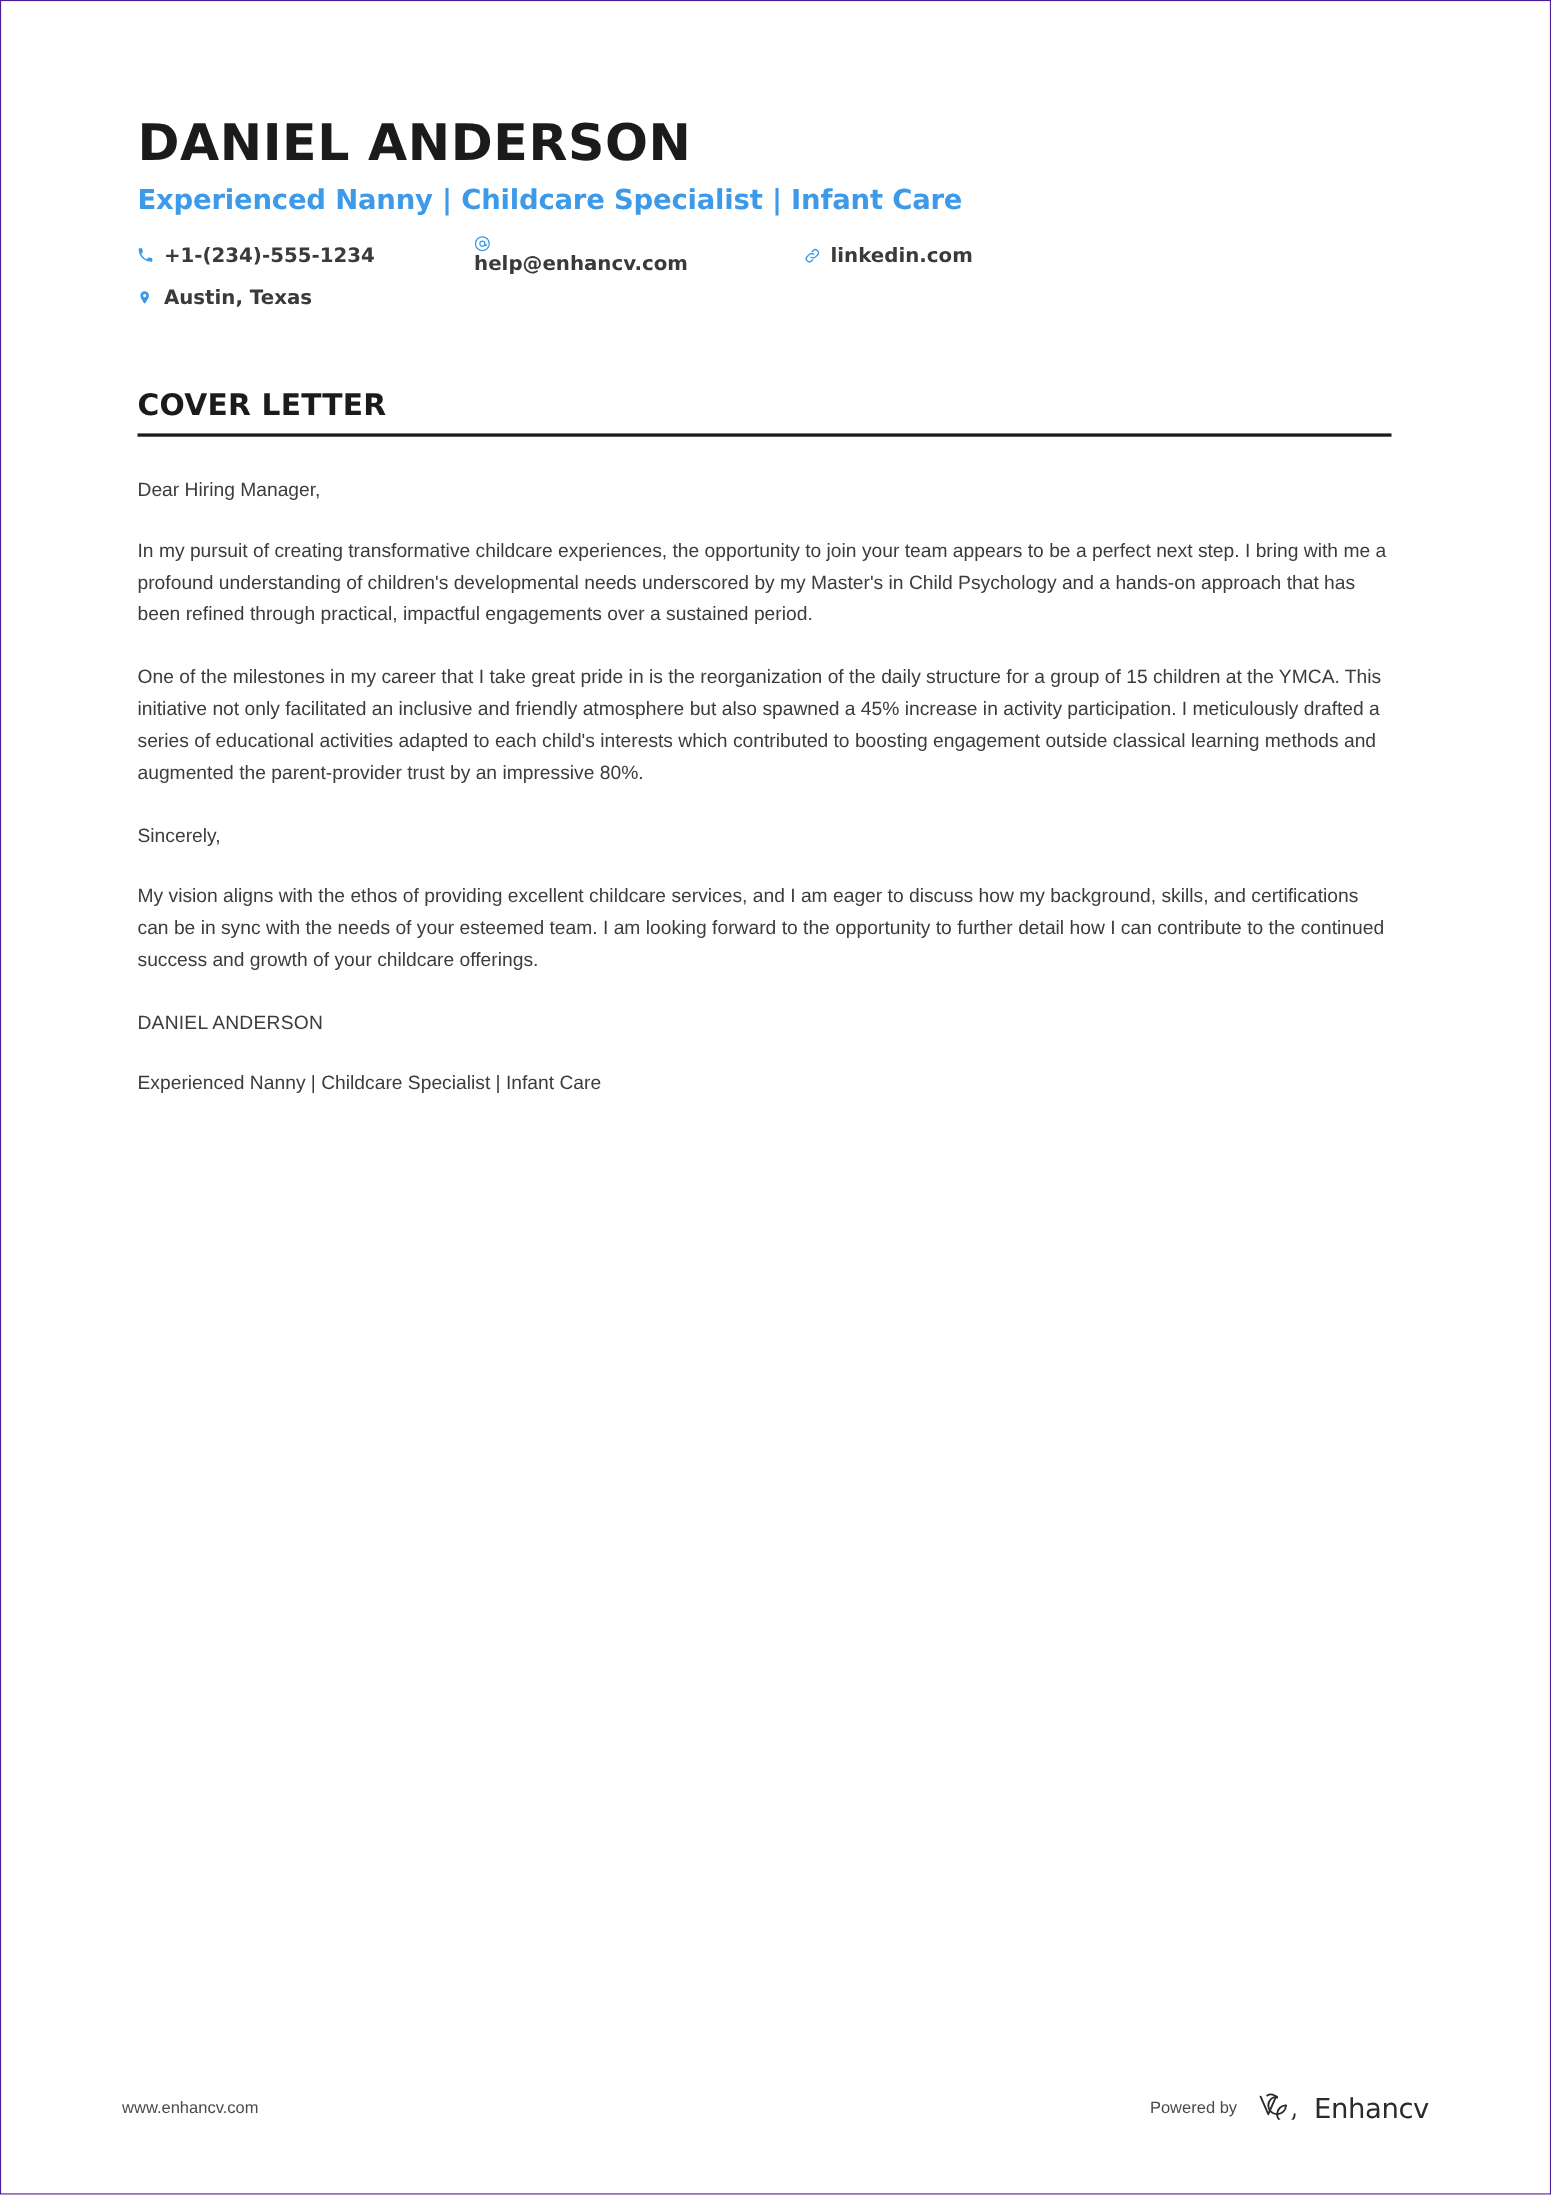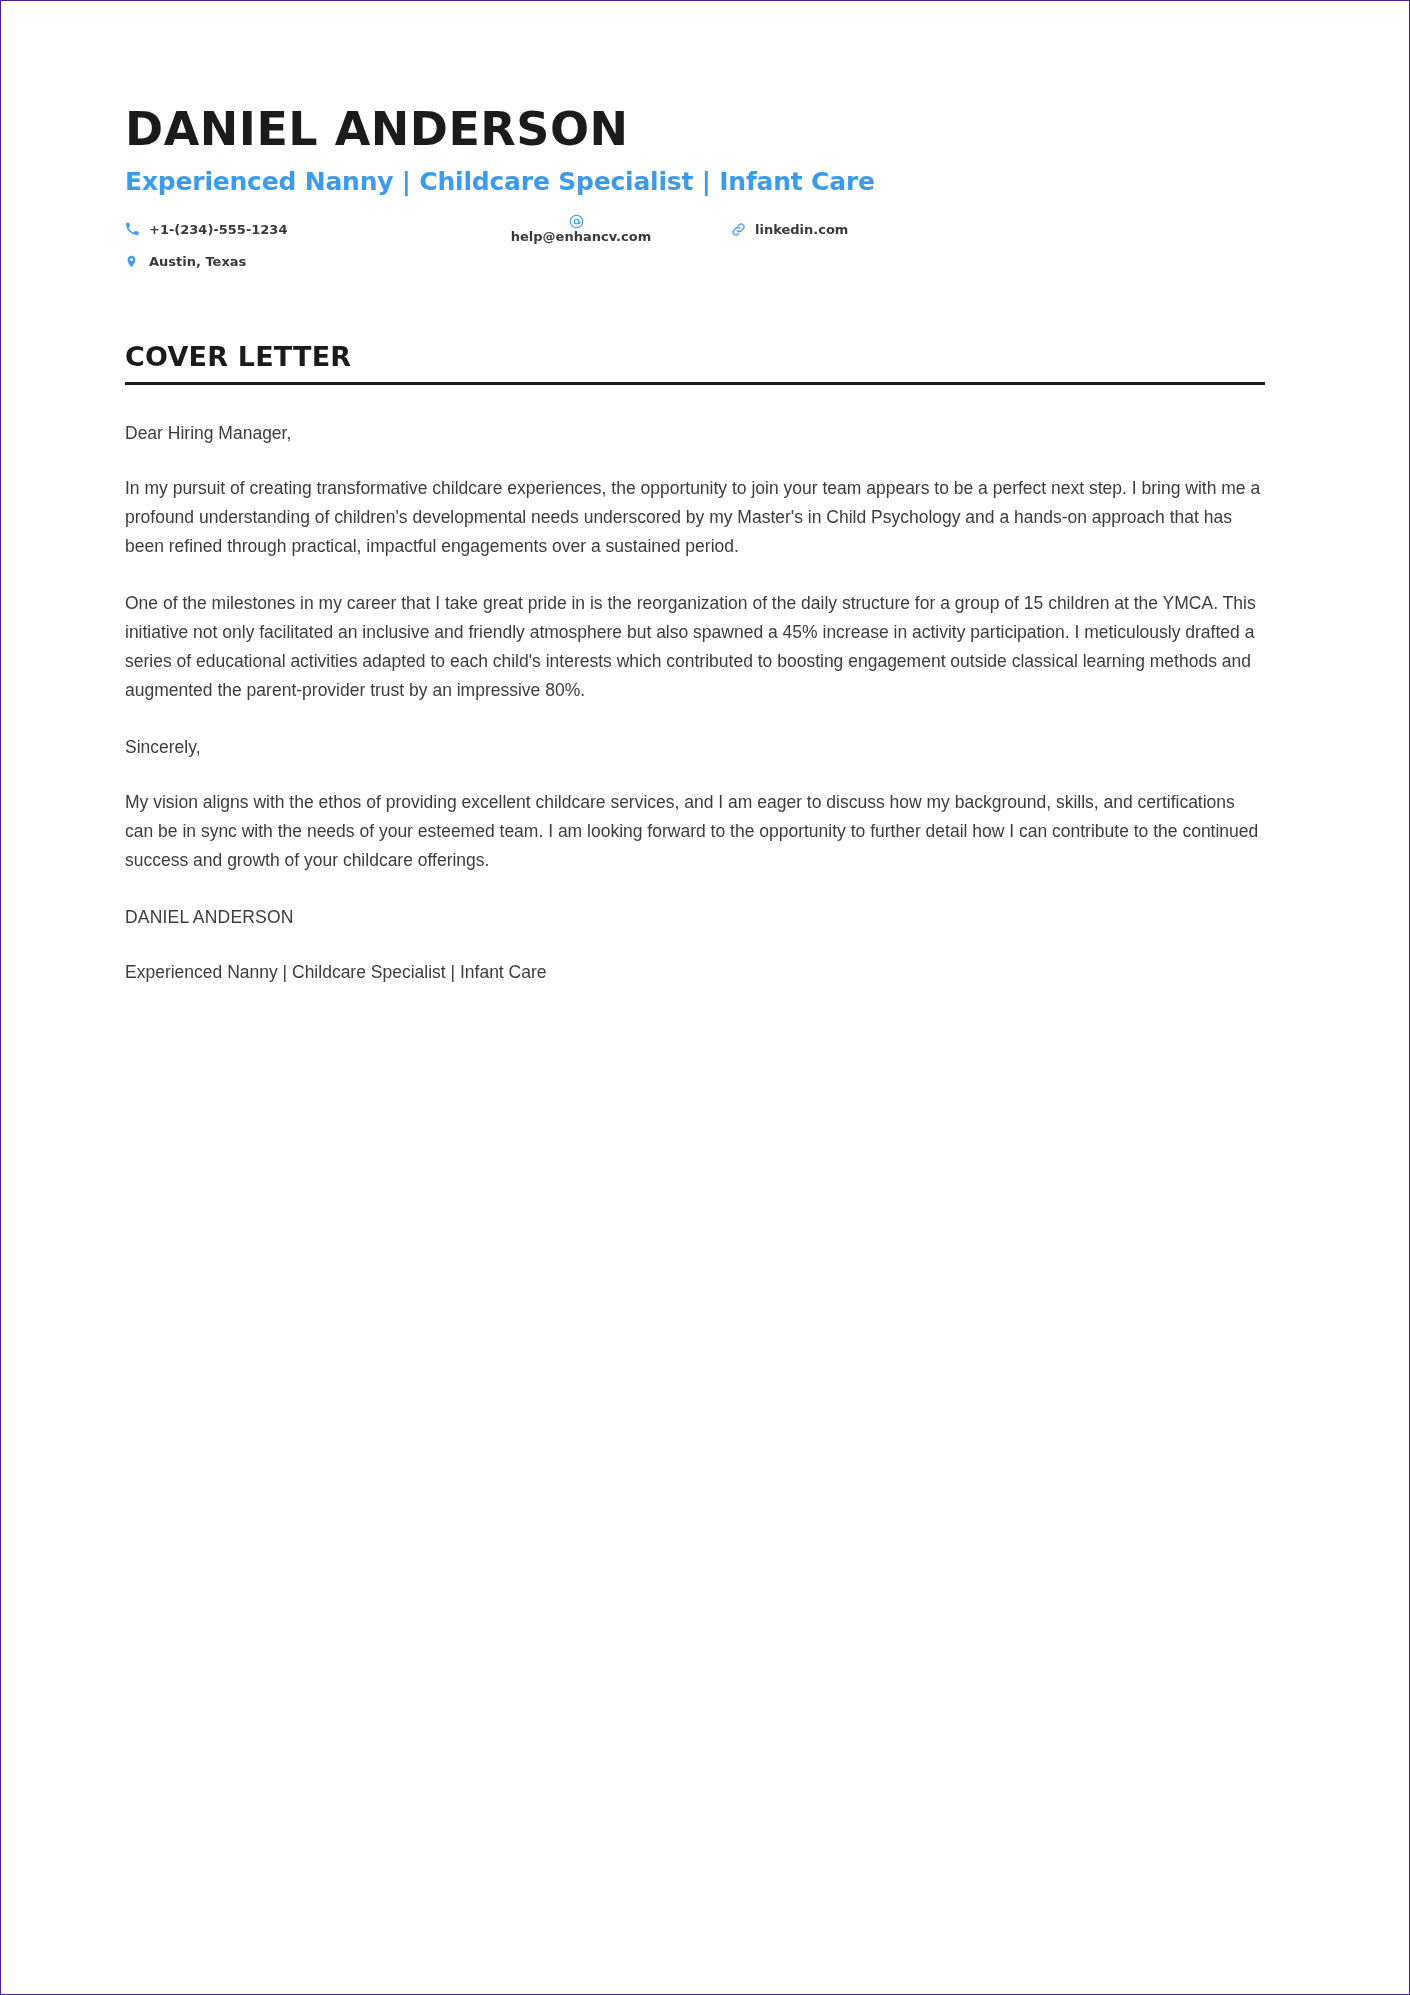--- a/index.html
+++ b/index.html
@@ -52,22 +52,21 @@
   .contact-rows {
     margin-top: 18px;
   }
   .contact-row {
     display: flex;
     align-items: center;
     margin-bottom: 10px;
   }
   .contact-item {
     display: flex;
-    align-items: center;
-    font-size: 13px;
+    font-size: 18px;
     font-weight: 700;
     color: #3a3a3a;
     font-family: "DejaVu Sans", sans-serif;
   }
   .contact-item .ico {
     width: 20px;
     display: inline-flex;
     align-items: center;
     justify-content: flex-start;
     color: #3d9ae8;
@@ -203,13 +202,30 @@
     <div class="para tight">Dear Hiring Manager,</div>
     <div class="para">In my pursuit of creating transformative childcare experiences, the opportunity to join your team appears to be a perfect next step. I bring with me a profound understanding of children's developmental needs underscored by my Master's in Child Psychology and a hands-on approach that has been refined through practical, impactful engagements over a sustained period.</div>
     <div class="para">One of the milestones in my career that I take great pride in is the reorganization of the daily structure for a group of 15 children at the YMCA. This initiative not only facilitated an inclusive and friendly atmosphere but also spawned a 45% increase in activity participation. I meticulously drafted a series of educational activities adapted to each child's interests which contributed to boosting engagement outside classical learning methods and augmented the parent-provider trust by an impressive 80%.</div>
     <div class="para tight">Sincerely,</div>
     <div class="para">My vision aligns with the ethos of providing excellent childcare services, and I am eager to discuss how my background, skills, and certifications can be in sync with the needs of your esteemed team. I am looking forward to the opportunity to further detail how I can contribute to the continued success and growth of your childcare offerings.</div>
     <div class="para tight signature-name">DANIEL ANDERSON</div>
     <div class="para">Experienced Nanny | Childcare Specialist | Infant Care</div>
 
   </div>
 
+  <div class="footer">
+    <div class="footer-url">www.enhancv.com</div>
+    <div class="powered">
+      <div class="powered-label">Powered by</div>
+      <div class="brand">
+        <span>
+          <svg width="46" height="26" viewBox="0 0 46 26" fill="none" stroke="#2b2b2b" stroke-width="1.7" stroke-linecap="round" stroke-linejoin="round">
+            <path d="M21 5 L14 21 L7 5"></path>
+            <path d="M22 6c-2-3-6-4-9-2"></path>
+            <path d="M30 13a8 8 0 1 1-8-8"></path>
+            <path d="M30 13a8 8 0 1 0 8 8"></path>
+          </svg>
+        </span>
+        <span class="brand-name">Enhancv</span>
+      </div>
+    </div>
+  </div>
 </div>
 
 </body></html>

